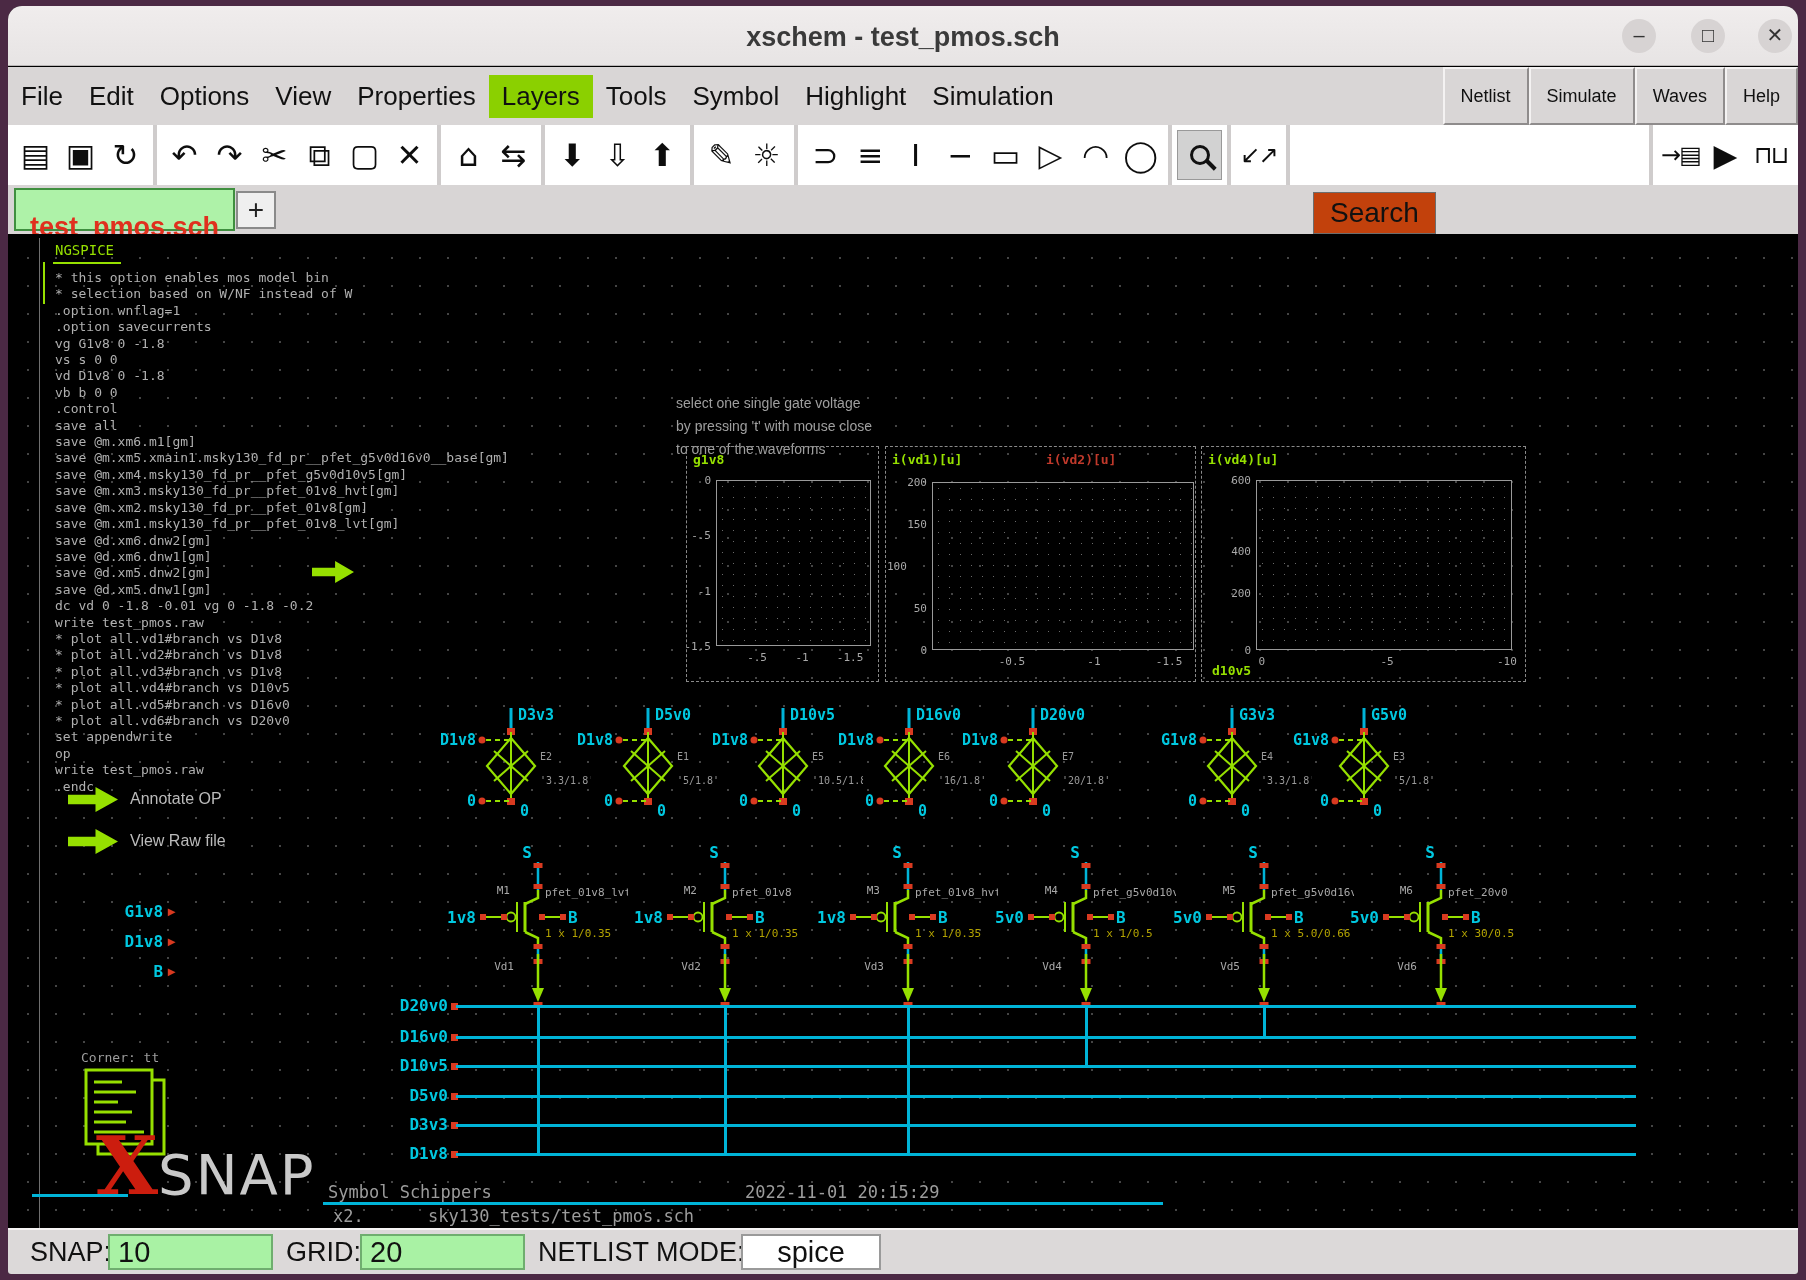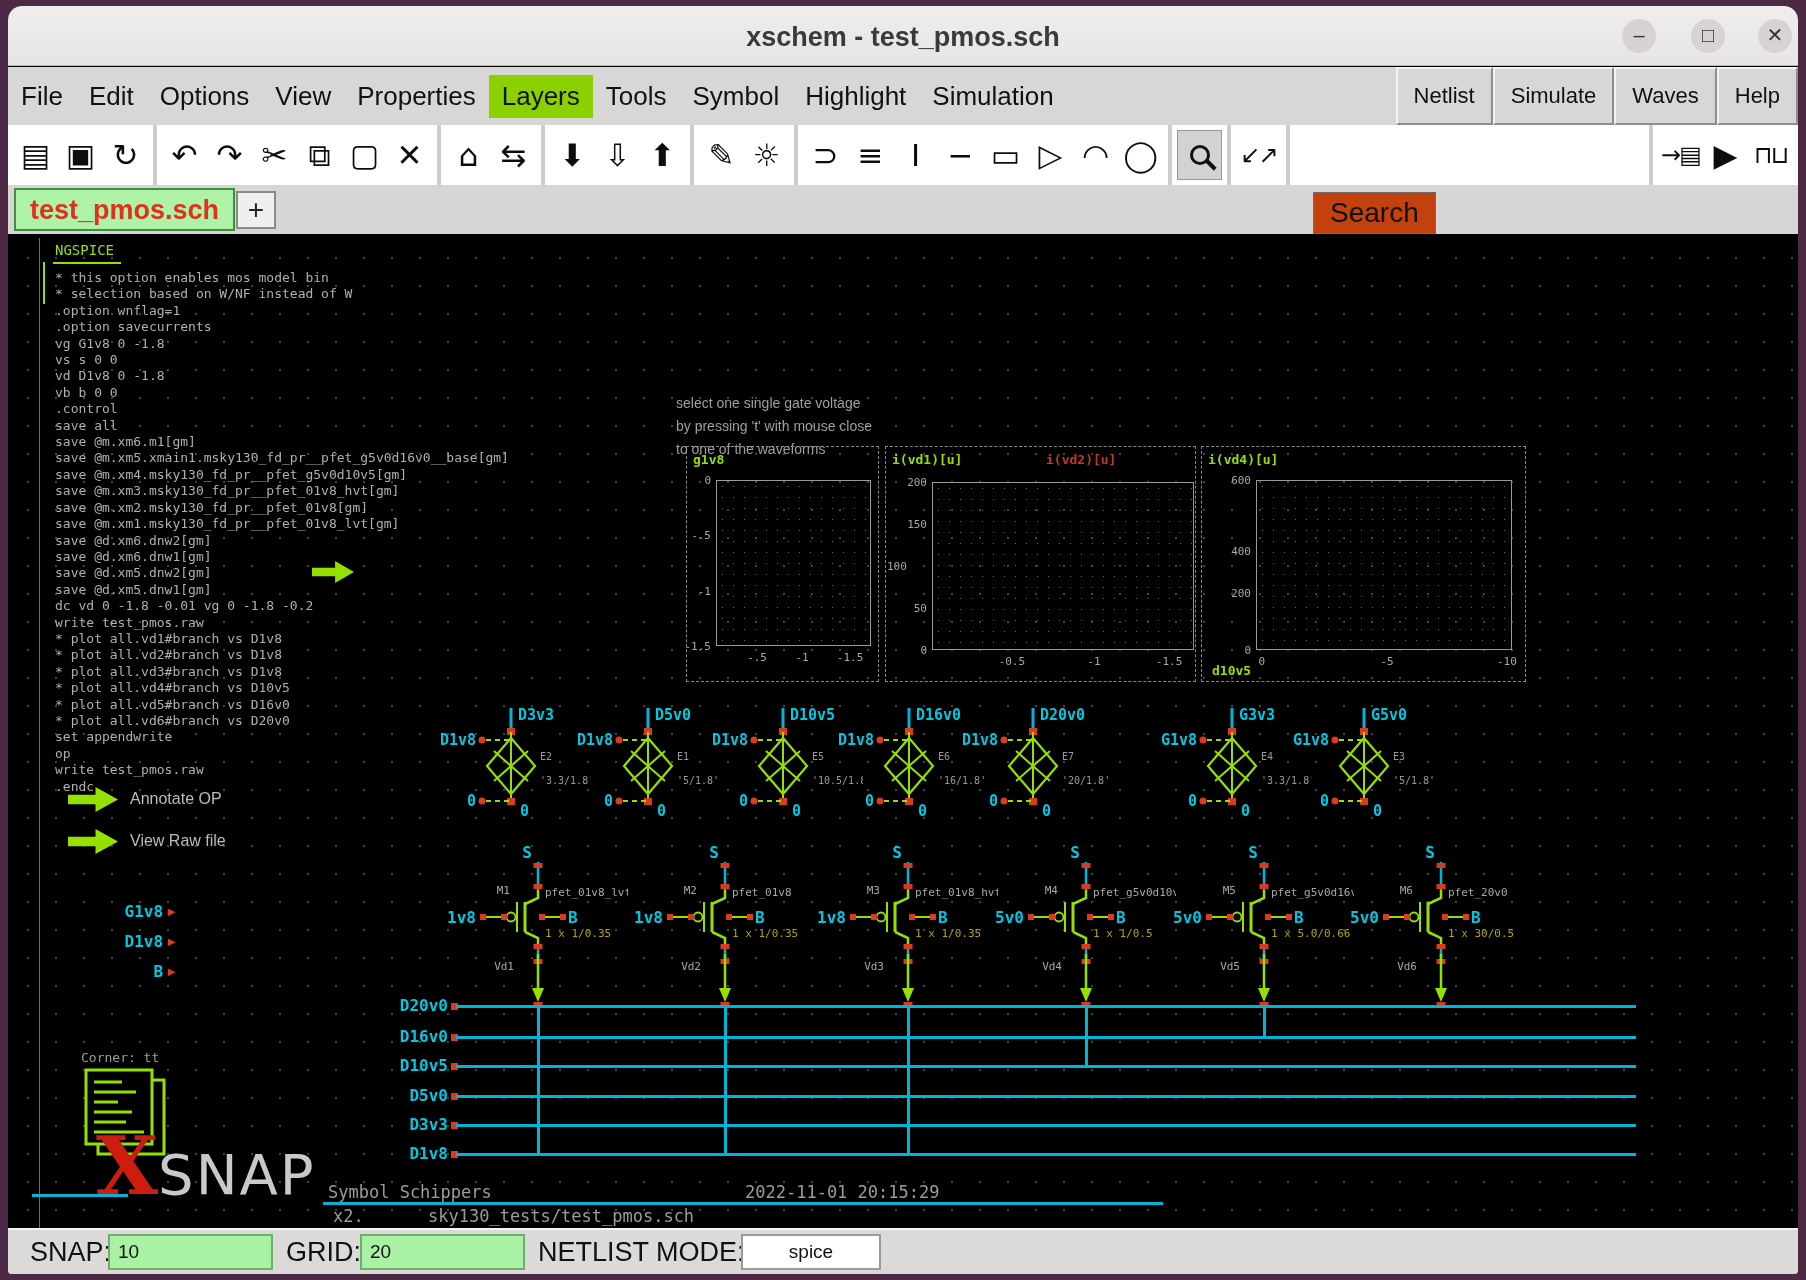--- a/index.html
+++ b/index.html
@@ -15,38 +15,38 @@
   #titlebar{position:absolute;left:0;right:0;top:0;height:60px;background:linear-gradient(#f0eded,var(--bar));
     border-bottom:1px solid #b9b6b6}
   #title{position:absolute;left:0;right:0;top:16px;text-align:center;font-size:27px;font-weight:bold;color:#3a3a3a}
   .winbtn{position:absolute;top:13px;width:34px;height:34px;border-radius:50%;background:#d7d3d3;
     text-align:center;line-height:32px;font-size:20px;color:#333}
   
   #menubar{position:absolute;left:0;right:0;top:61px;height:58px;background:var(--menu);display:flex;align-items:center}
   .mitem{font-size:26px;color:#111;padding:6px 13px;white-space:nowrap}
   .mitem.active{background:#8bd000}
   #menubtns{margin-left:auto;display:flex;height:100%}
-  .mbtn{font-size:22px;color:#111;padding:0 16px;display:flex;align-items:center;background:var(--menu);
+  .mbtn{font-size:18px;color:#111;padding:0 16px;display:flex;align-items:center;background:var(--menu);
     border-left:2px solid #f4f2f2;border-top:2px solid #f4f2f2;border-right:2px solid #8f8c8c;border-bottom:2px solid #8f8c8c}
   
   #toolbar{position:absolute;left:0;right:0;top:119px;height:60px;background:#cfcccc;display:flex;align-items:stretch;gap:4px}
   .tgroup{background:#fff;display:flex;align-items:center;padding:0 5px}
   .tgroup.right{margin-left:auto}
   .ticon{width:45px;height:50px;font-size:31px;color:#0d0d0d;display:flex;align-items:center;justify-content:center;
     font-family:"DejaVu Sans",sans-serif}
   .ticon.small{font-size:24px;letter-spacing:-2px}
   .ticon.pressed{background:#d2d2d2;border:1px solid #999}
   .lens{position:relative;width:20px;height:20px;border:3.5px solid #111;border-radius:50%}
   .lens::after{content:"";position:absolute;width:4px;height:12px;background:#111;transform:rotate(-45deg);
     right:-6px;bottom:-9px}
   #spacer-flex{flex:1;background:#fff}
   
   #tabbar{position:absolute;left:0;right:0;top:179px;height:49px;background:#d8d5d5}
   #tab-active{position:absolute;left:6px;top:3px;height:43px;background:#aef2a8;border:2px solid #3f8f3f;
-    color:#e0301e;font-weight:bold;font-size:27px;padding:2px 14px;line-height:37px}
+    color:#e0301e;font-weight:bold;font-size:27px;padding:19px 14px;line-height:37px}
   #tab-add{position:absolute;left:228px;top:6px;width:40px;height:38px;background:#efefef;border:2px solid #8a8a8a;
     color:#222;font-size:28px;text-align:center;line-height:34px}
   
   #tooltip{position:absolute;left:1305px;top:186px;background:#c2410c;border:1px solid #6d6d6d;color:#111;
     font-size:28px;padding:4px 16px;z-index:60}
   
   #canvas{position:absolute;left:0;right:0;top:228px;height:1002px;background:#000;overflow:hidden;
     background-image:radial-gradient(#454545 1.1px,transparent 1.1px);background-size:28px 28px;background-position:6px 10px}
   .abs{position:absolute}
   .mono{font-family:"DejaVu Sans Mono",monospace}
@@ -70,21 +70,21 @@
   .busdot{position:absolute;width:7px;height:7px;background:var(--red)}
   .pinarrow{color:var(--red);font-size:13px}
   
   #logo-x{color:#cc1d0e;font-weight:bold;font-size:80px;font-family:"DejaVu Serif",serif;line-height:0.9}
   #logo-rest{color:#c9c9c9;font-size:56px;letter-spacing:2px;font-family:"DejaVu Sans",sans-serif}
   .tb-gray{color:#9c9c9c;font-size:17px;font-family:"DejaVu Sans Mono",monospace}
   .cyline{position:absolute;background:#00b4d8;height:3px}
   
   #statusbar{position:absolute;left:0;right:0;bottom:0;height:46px;background:#dcd9d9;border-top:2px solid #f6f4f4}
   .sb-label{position:absolute;top:7px;font-size:27px;color:#111}
-  .sb-input{position:absolute;top:4px;height:36px;font-size:19px;color:#111;padding:0 8px;line-height:32px}
+  .sb-input{position:absolute;top:4px;height:36px;font-size:29px;color:#111;padding:0 8px;line-height:32px}
   .sb-green{background:#a9f2a4;border:2px solid #6fae6f}
   .sb-white{background:#fff;border:2px solid #9a9a9a;text-align:center}
 </style>
 </head>
 <body>
 
 <div id="win">
 
   <div id="titlebar">
     <div id="title">xschem - test_pmos.sch</div>

